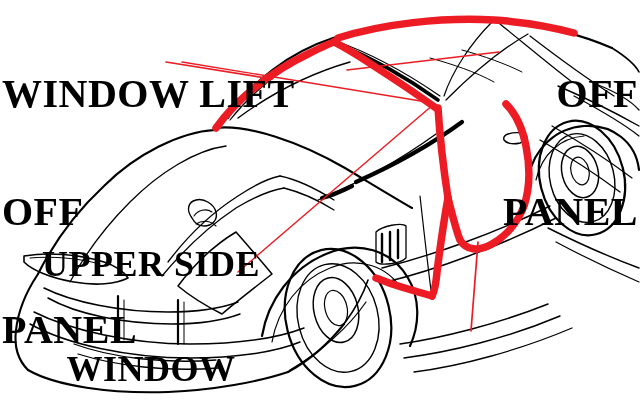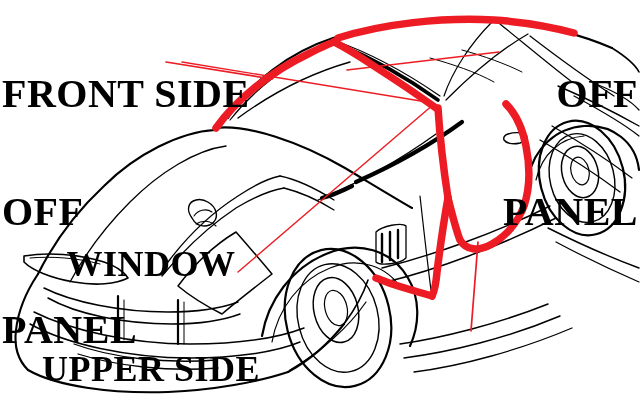--- a/index.html
+++ b/index.html
@@ -198,32 +198,32 @@
 
       <path d="M438,108 C440,140 444,172 448,198"></path>
 
       <path d="M448,198 C452,214 456,230 460,240 C466,250 478,252 492,244 C506,236 518,222 524,206 C530,188 530,166 526,146 C522,126 514,112 506,104"></path>
       <path d="M448,198 C444,220 440,248 437,272 C436,284 434,292 432,296"></path>
       <path d="M432,296 C418,292 404,288 392,284 C384,281 379,279 376,278"></path>
     </g>
   </svg>
 
   <div class="label" id="label-front-lift-off-panel">
-    <span class="lbl-line">FRONT SIDE</span>
+    <span class="lbl-line">WINDOW LIFT</span>
     <span class="lbl-line">OFF</span>
     <span class="lbl-line">PANEL</span>
   </div>
 
   <div class="label" id="label-rear-lift-off-panel">
     <span class="lbl-line">OFF</span>
     <span class="lbl-line">PANEL</span>
   </div>
 
   <div class="label" id="label-upper-side-window">
+    <span class="lbl-line">UPPER SIDE</span>
     <span class="lbl-line">WINDOW</span>
-    <span class="lbl-line">UPPER SIDE</span>
   </div>
 
   <div class="label" id="label-door-mains">
     
   </div>
 
 </div>
 
 </body></html>

